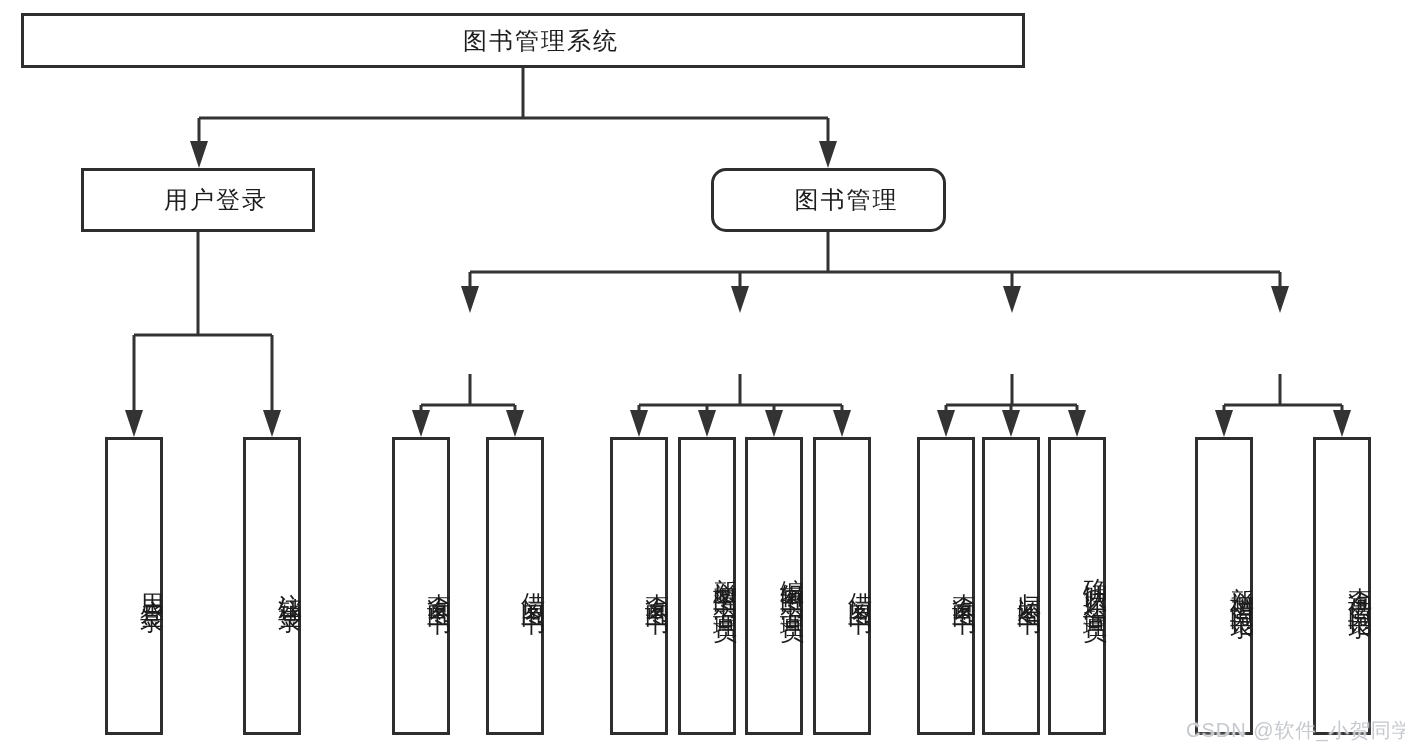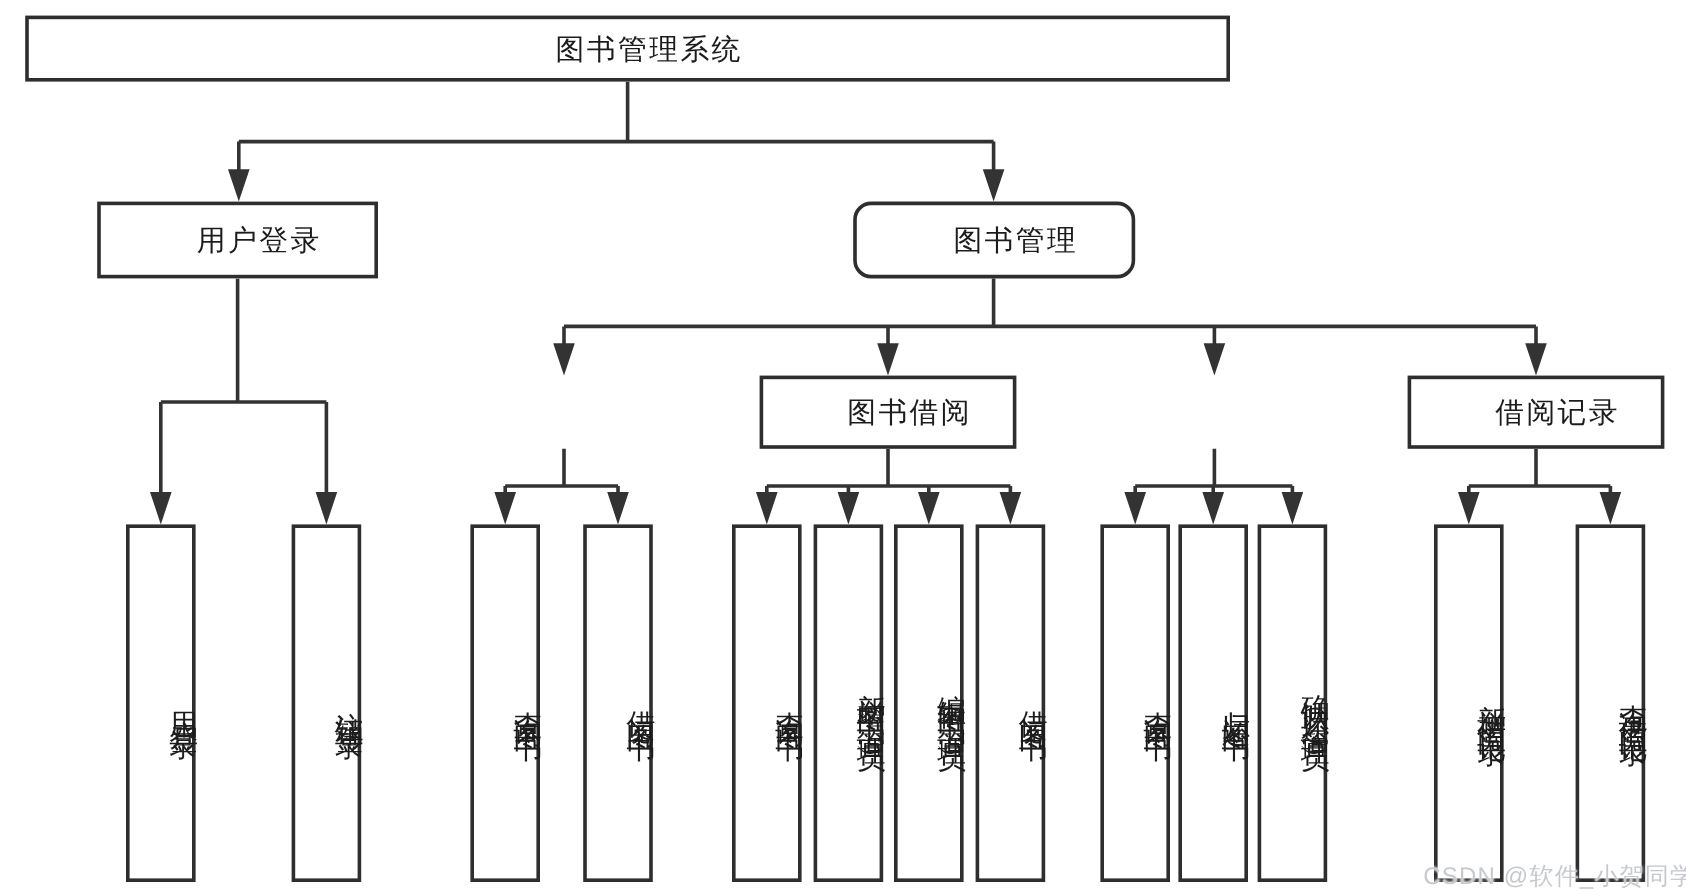--- a/index.html
+++ b/index.html
@@ -111,26 +111,20 @@
     <span>图书管理系统</span>
   </div>
 
   <div class="box l2 user">
     <span>用户登录</span>
   </div>
   <div class="box l2 mgmt">
     <span>图书管理</span>
   </div>
 
-  <div class="box l3" style="left:633px">
-    <span>图书借阅</span>
-  </div>
-  <div class="box l3" style="left:1173px">
-    <span>借阅记录</span>
-  </div>
 
   <div class="box leaf" style="left:105px">
     <span>用户登录</span>
   </div>
   <div class="box leaf" style="left:243px">
     <span>注销登录</span>
   </div>
   <div class="box leaf" style="left:392px">
     <span>查询图书</span>
   </div>

